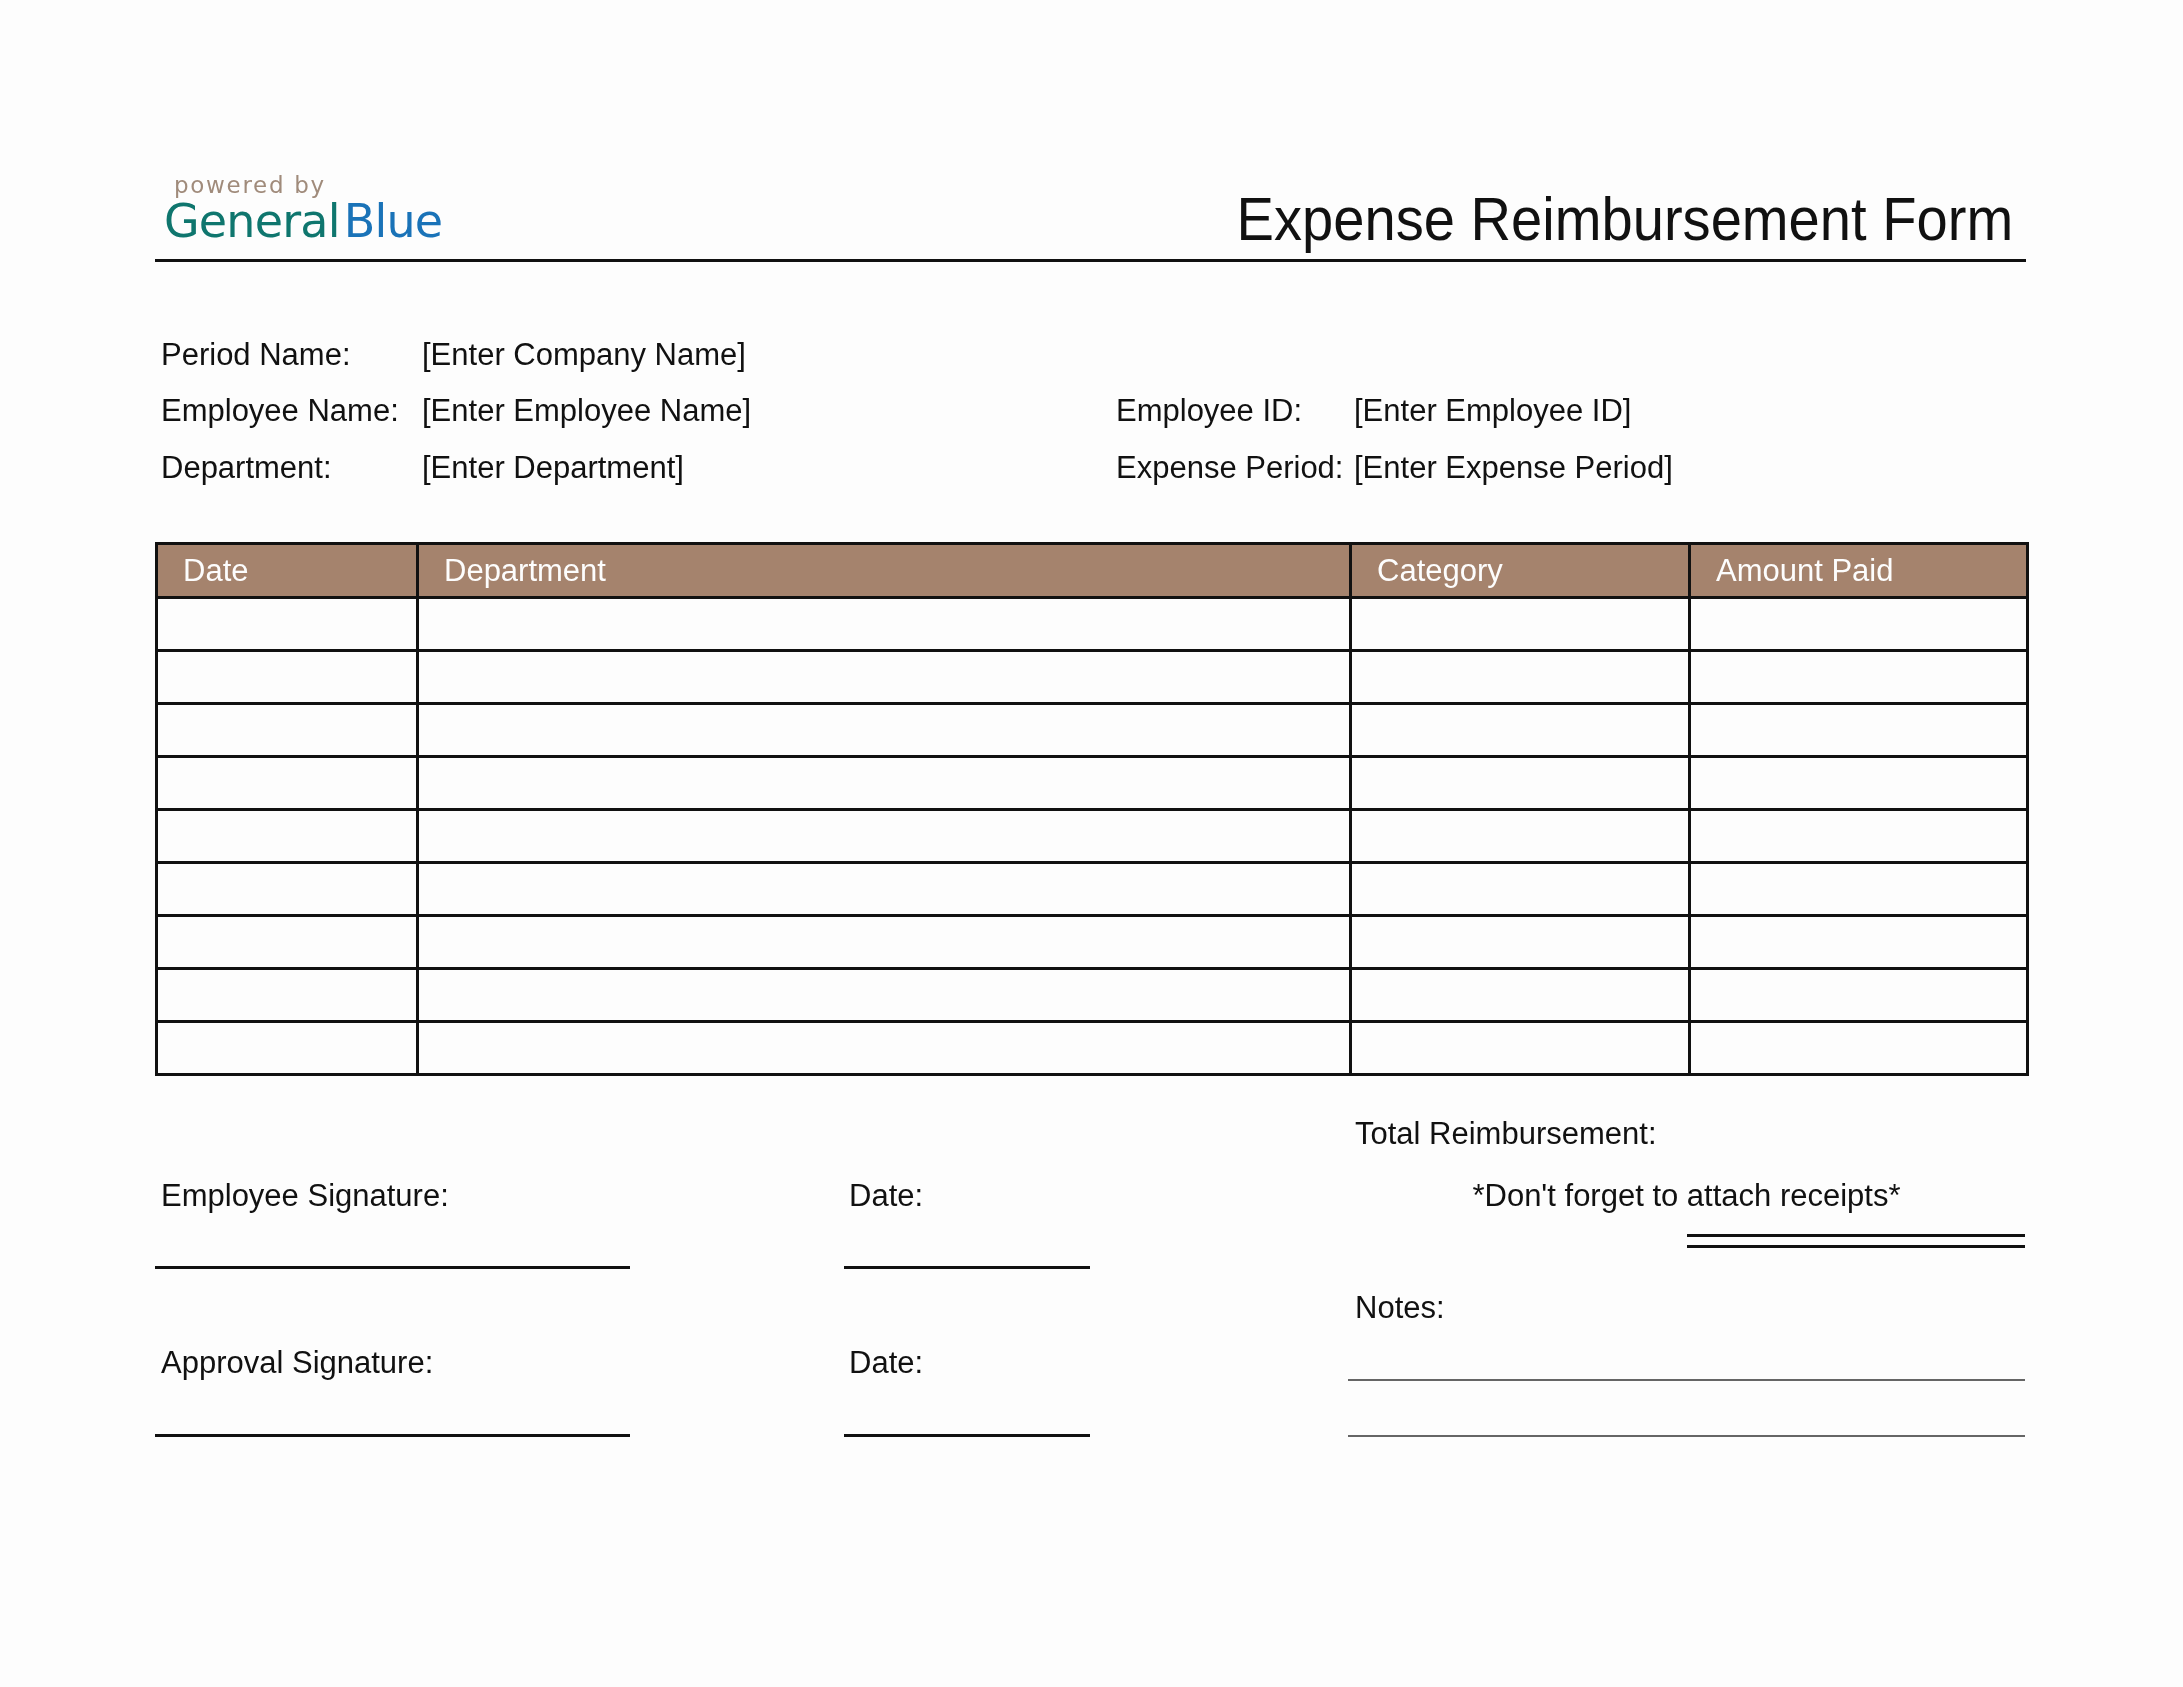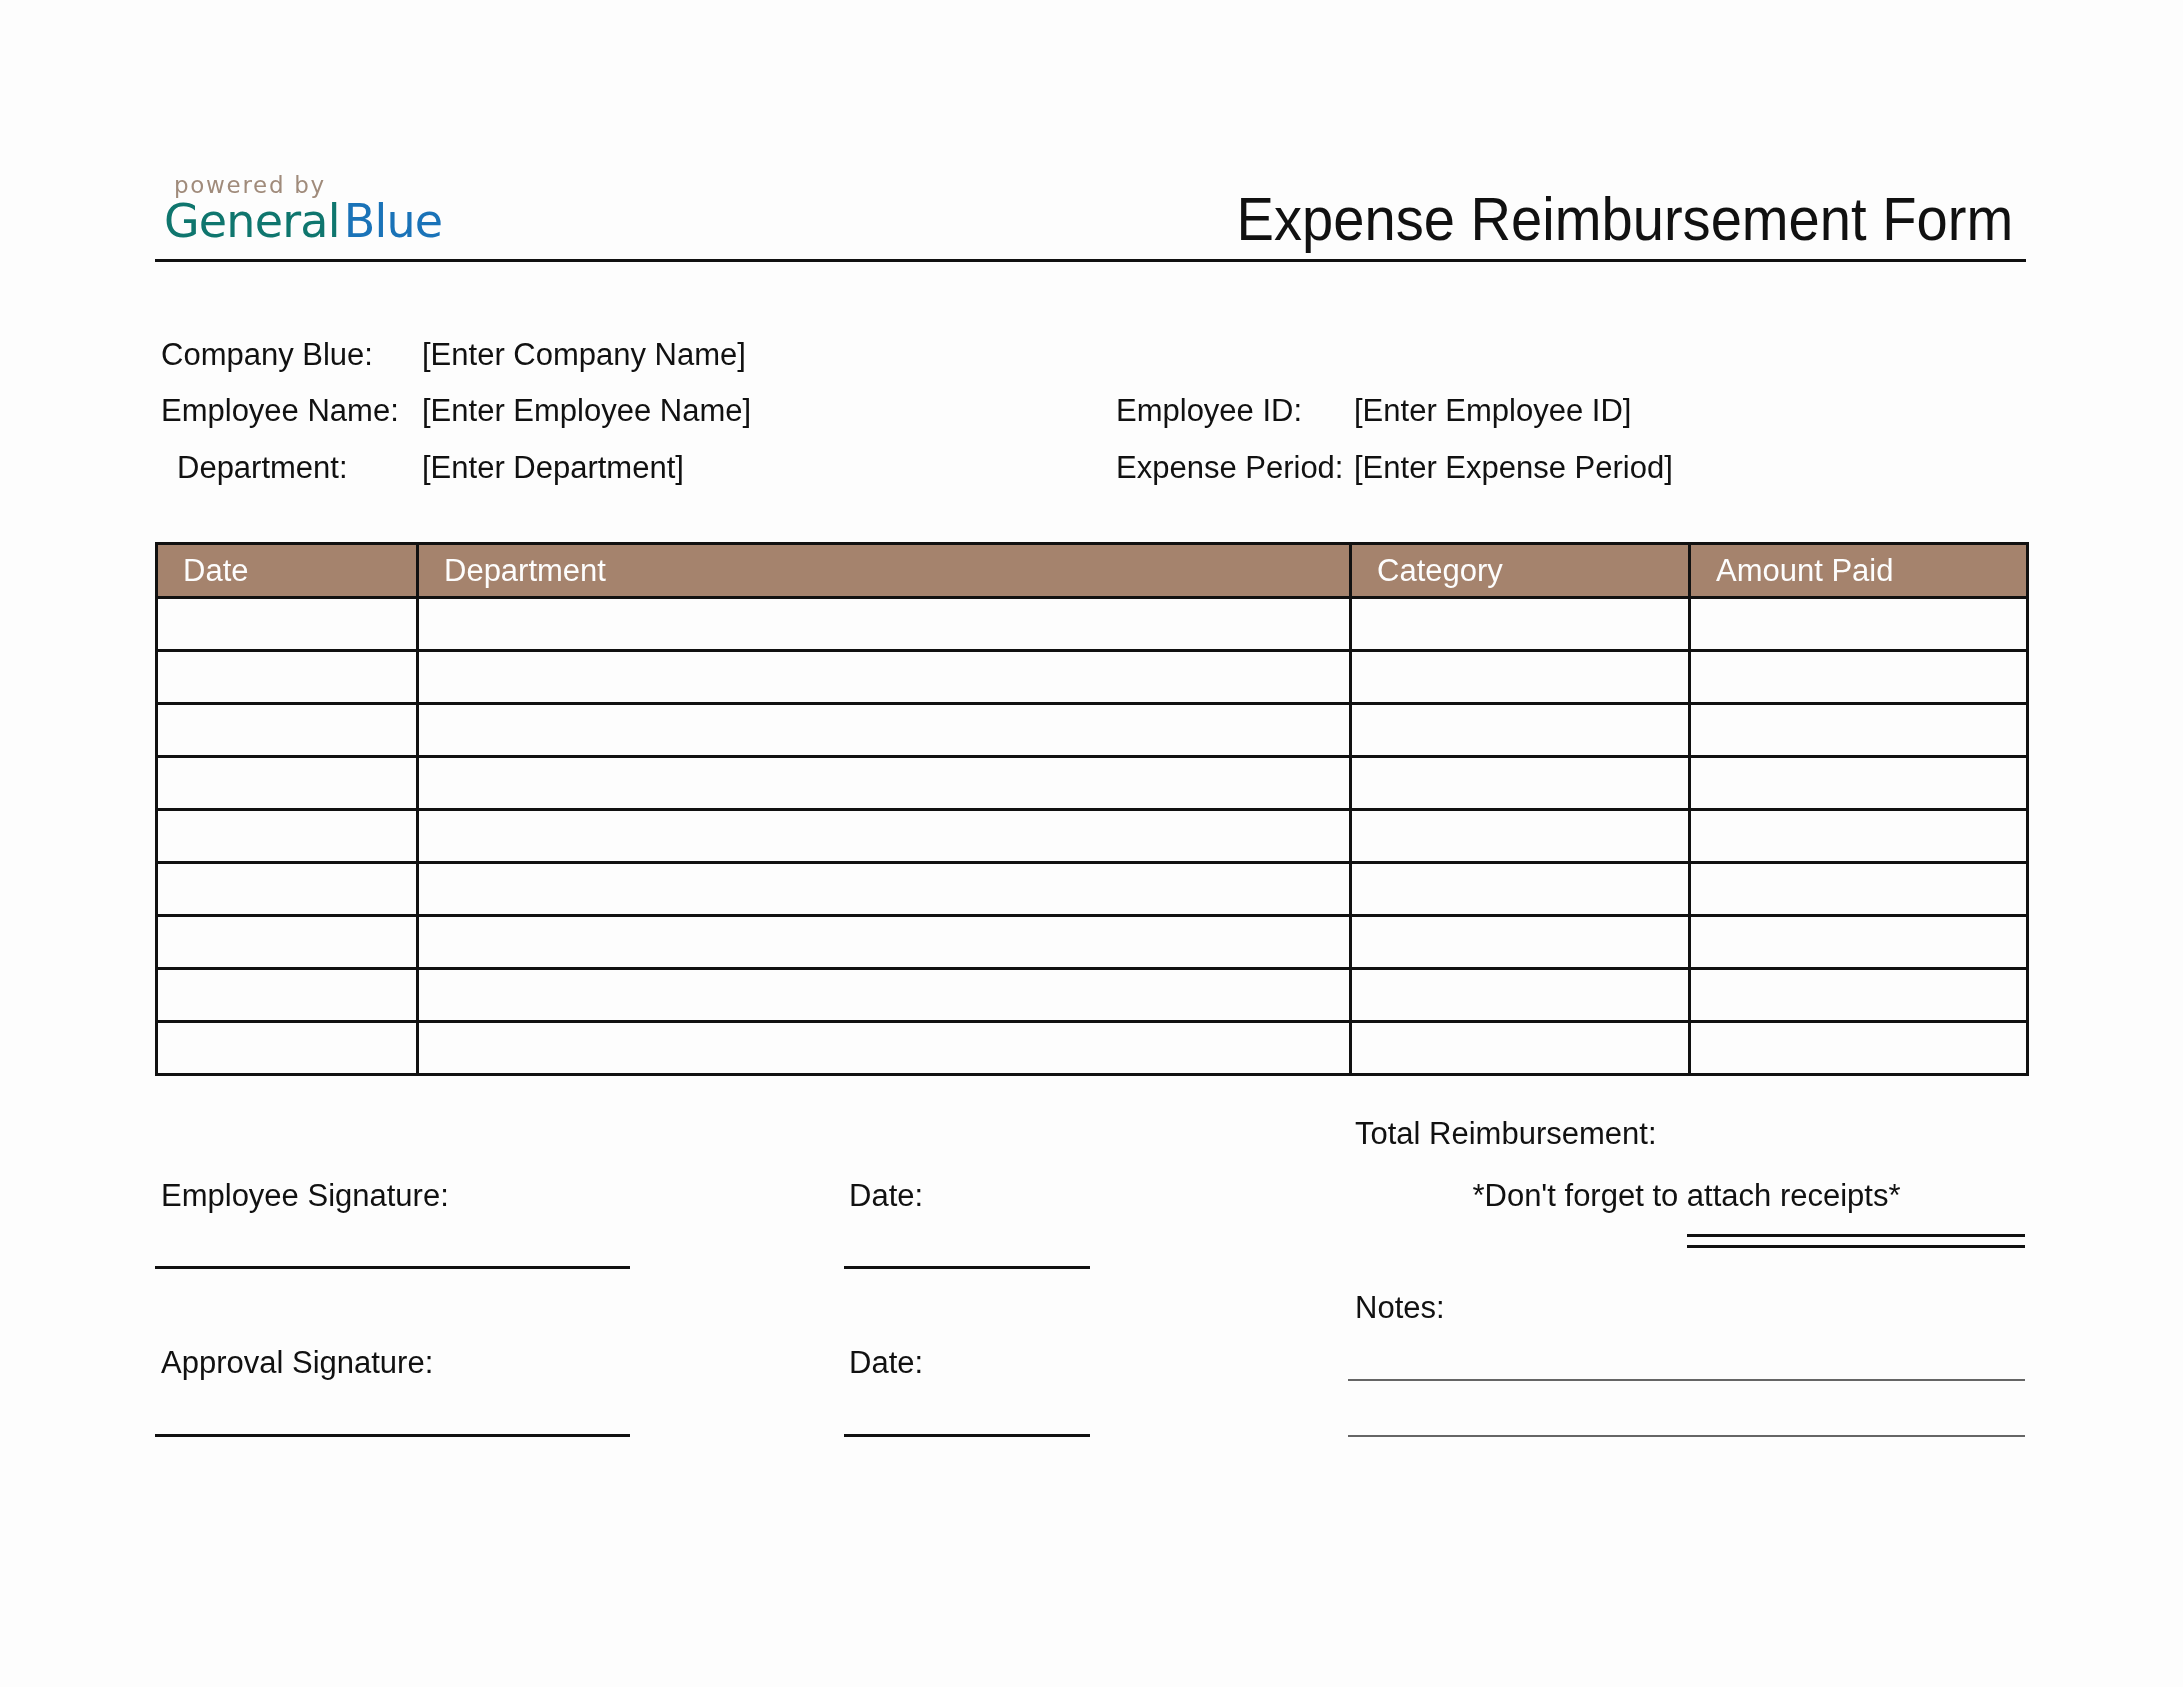--- a/index.html
+++ b/index.html
@@ -24,27 +24,27 @@
 </head>
 <body>
 
 <div class="abs powered">powered by</div>
 <div class="abs logo">
   <span class="g">General</span><span class="b">Blue</span>
 </div>
 <div class="abs title">Expense Reimbursement Form</div>
 <div class="abs hrule"></div>
 
-<div class="abs lbl row1" style="left:161px;">Company Blue:</div>
+<div class="abs lbl row1" style="left:161px;">Period Name:</div>
 <div class="abs val row1" style="left:422px;">[Enter Company Name]</div>
 
 <div class="abs lbl row2" style="left:161px;">Employee Name:</div>
 <div class="abs val row2" style="left:422px;">[Enter Employee Name]</div>
 
-<div class="abs lbl row3" style="left:177px;">Department:</div>
+<div class="abs lbl row3" style="left:161px;">Department:</div>
 <div class="abs val row3" style="left:422px;">[Enter Department]</div>
 
 <div class="abs lbl row2" style="left:1116px;">Employee ID:</div>
 <div class="abs val row2" style="left:1354px;">[Enter Employee ID]</div>
 
 <div class="abs lbl row3" style="left:1116px;">Expense Period:</div>
 <div class="abs val row3" style="left:1354px;">[Enter Expense Period]</div>
 
 <table class="table">
   <colgroup>

